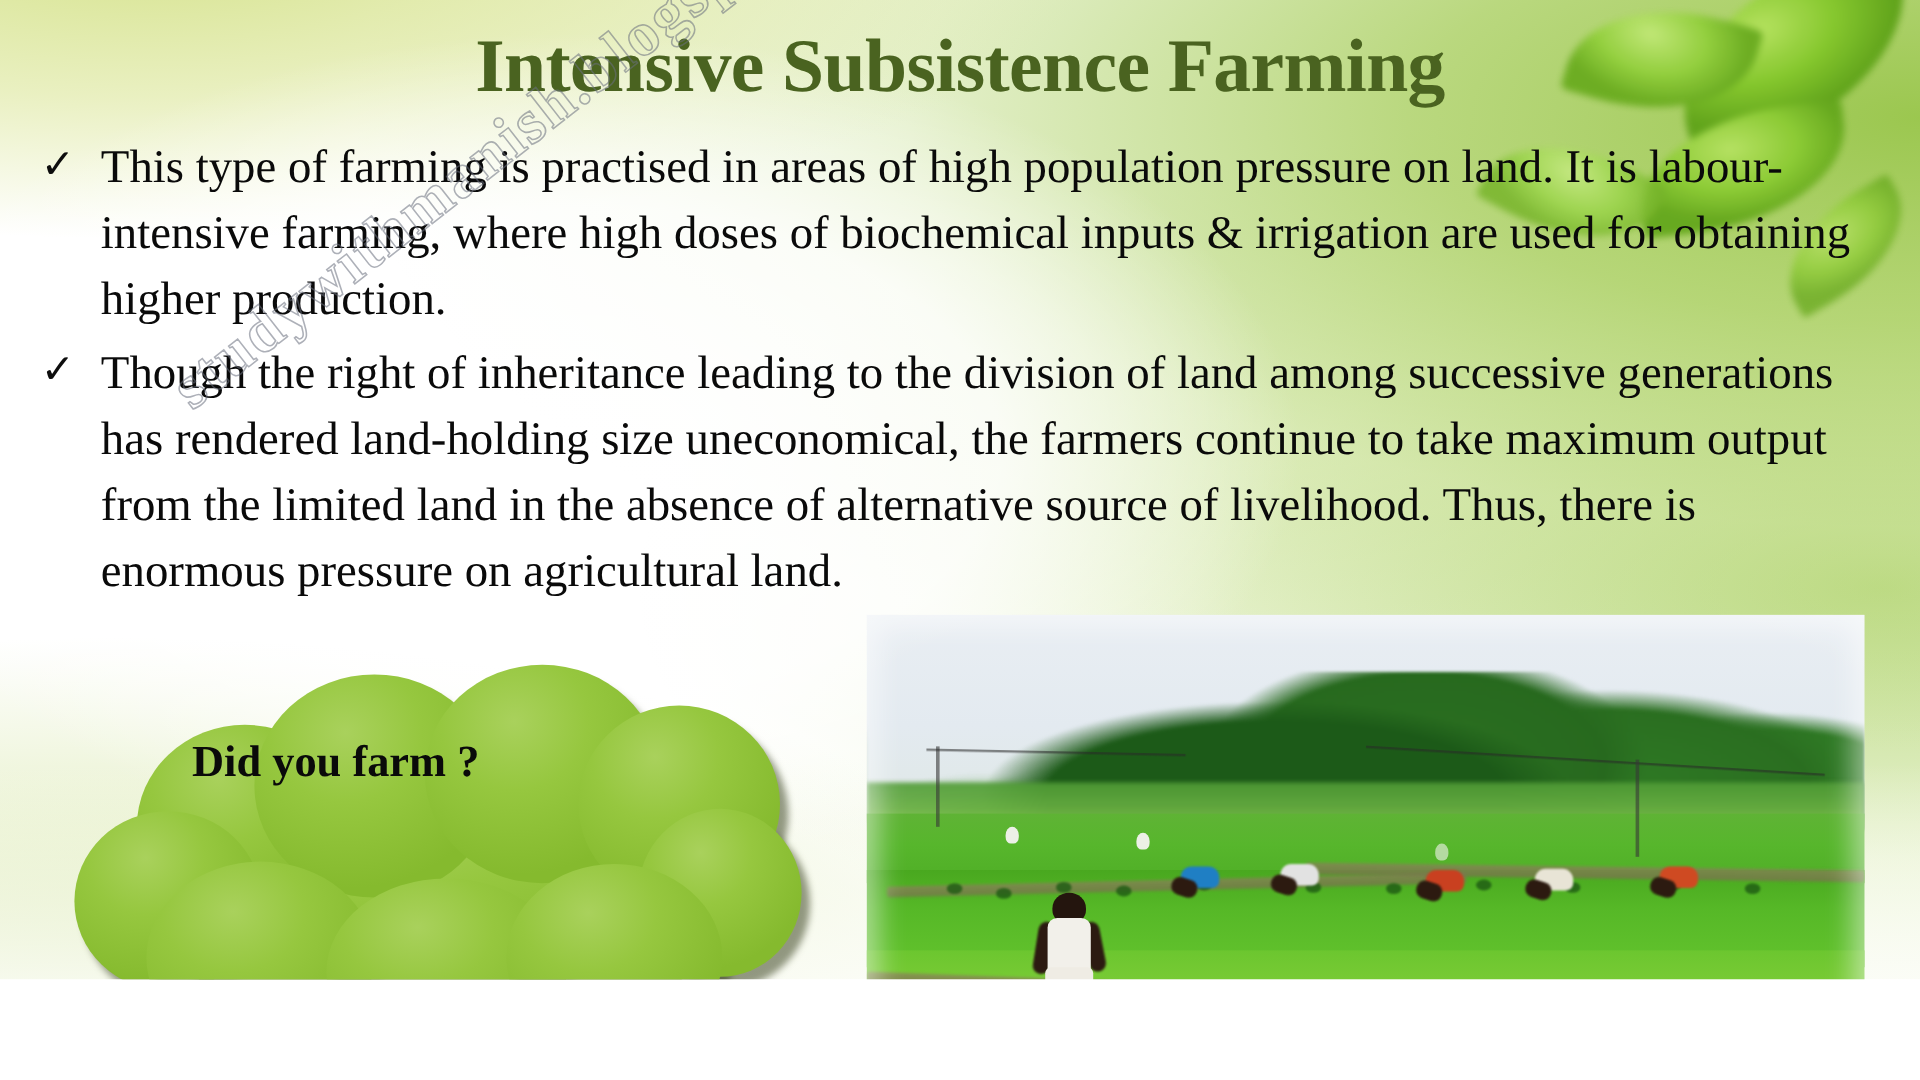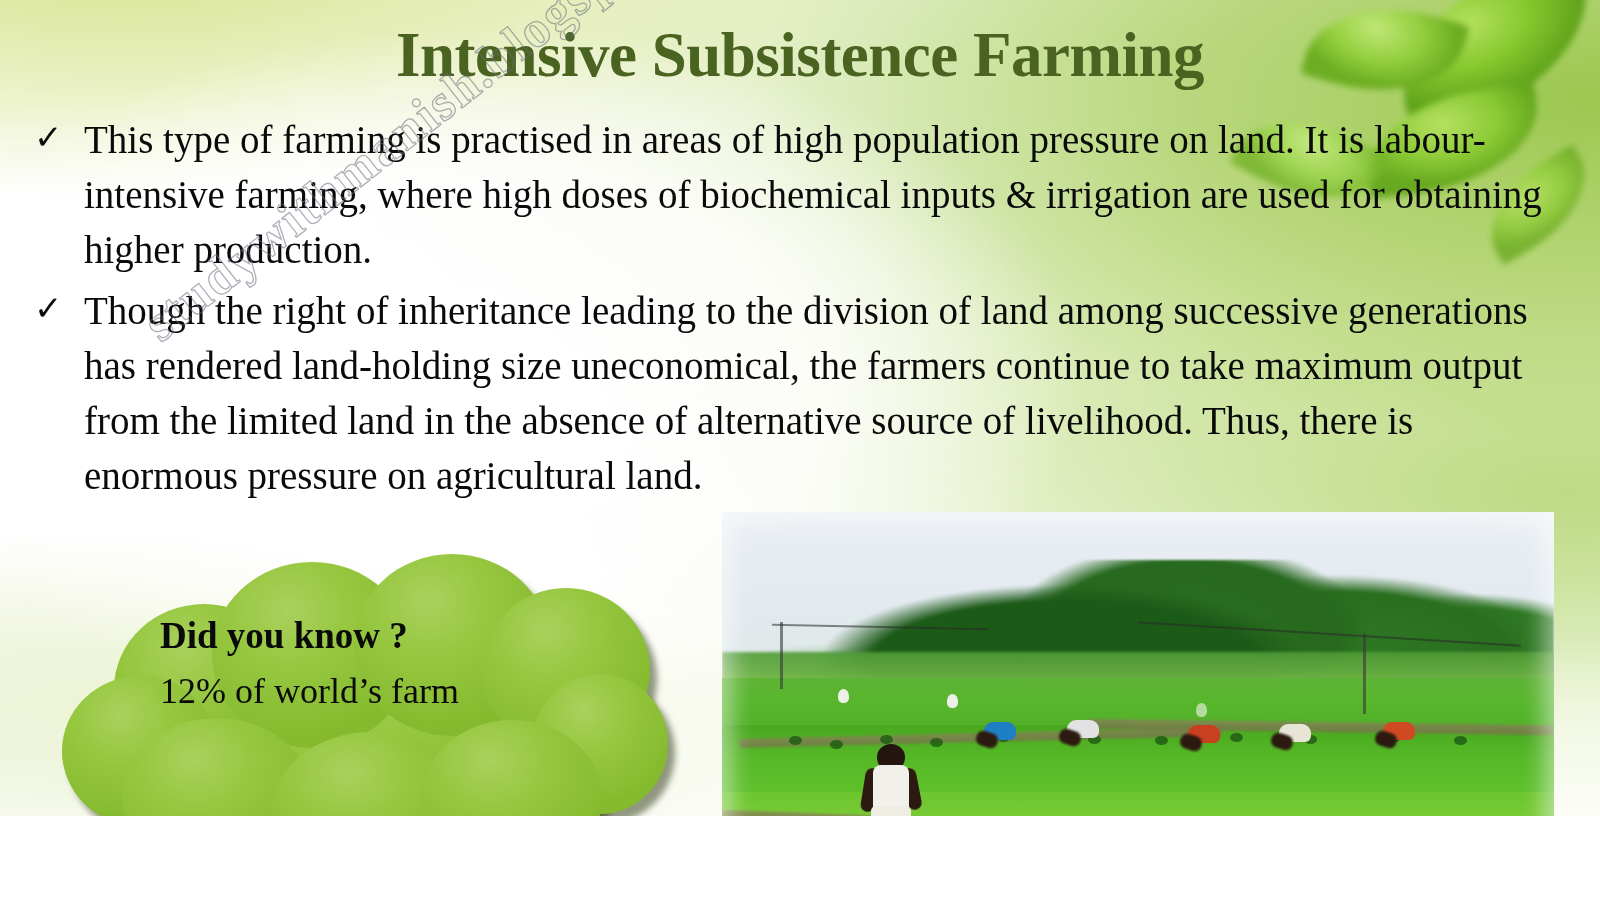--- a/index.html
+++ b/index.html
@@ -394,22 +394,21 @@
         <div class="lobe lo2"></div>
       <div class="lobe lo3"></div>
         <div class="lobe lo4"></div>
         <div class="lobe lo5"></div>
       <div class="lobe lo6"></div>
         <div class="lobe lo7"></div>
         <div class="lobe lo8"></div>
       <div class="lobe lo9"></div>
     </div>
     <div class="cloud-text">
-      <div class="cloud-head">Did you know ?</div>
-      <div class="cloud-line">12% of world’s farm</div>
+      <div class="cloud-head">Did you farm ?</div>
     </div>
   </div>
 
   <div class="photo">
     <div class="ph-sky"></div>
     <div class="ph-trees"></div>
     <div class="ph-treeline-far"></div>
     <div class="ph-field-back"></div>
     <div class="ph-field-mid"></div>
     <div class="ph-field-front"></div>

